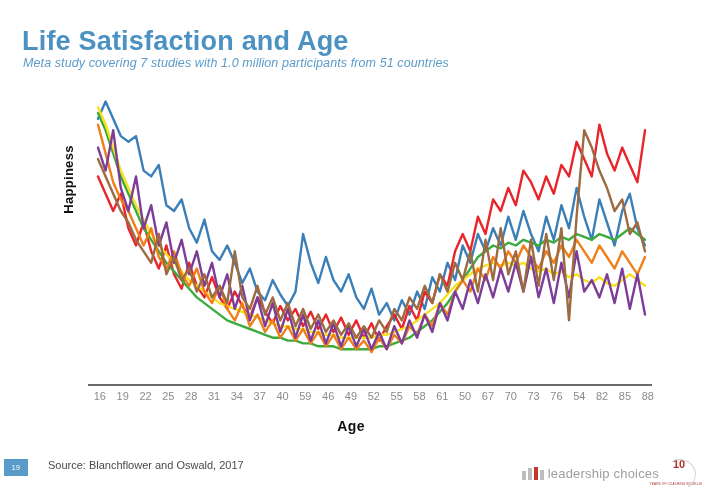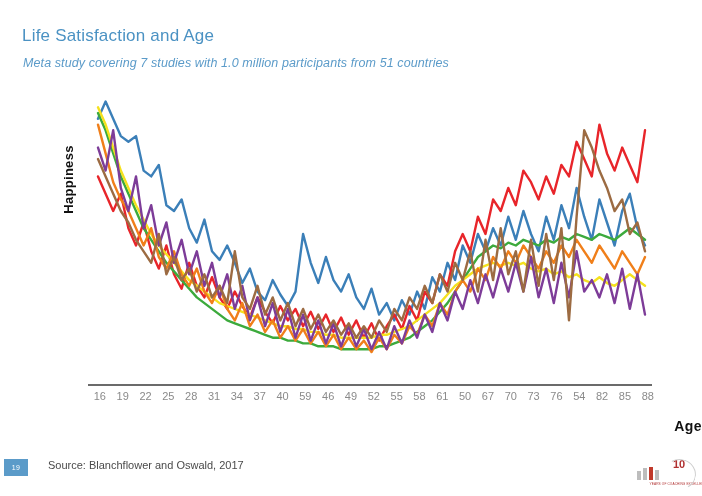--- a/index.html
+++ b/index.html
@@ -6,21 +6,21 @@
   body{
     width:702px;height:496px;background:#ffffff;
     font-family:"Liberation Sans",sans-serif;
     overflow:hidden;position:relative;
   }
   .slide{position:absolute;inset:0;background:#fff;}
 
   
   .title{
     position:absolute;left:22px;top:26px;
-    font-size:17px;font-weight:normal;color:#4B92C3;
+    font-size:27px;font-weight:bold;color:#4B92C3;
     letter-spacing:0.2px;white-space:nowrap;text-align:center;
   }
   .subtitle{
     position:absolute;left:23px;top:56px;
     font-size:12.5px;font-style:italic;color:#5B9BC9;
     letter-spacing:0.1px;white-space:nowrap;
   }
 
   
   .chart-area{position:absolute;left:0;top:78px;width:702px;height:330px;}
@@ -36,21 +36,21 @@
 
   .x-tick-row{
     position:absolute;left:88px;top:390px;width:566px;height:16px;
     display:flex;justify-content:space-between;align-items:flex-start;
   }
   .x-tick{
     font-size:11px;color:#8a8a8a;font-family:"Liberation Sans",sans-serif;
     width:18px;text-align:right;
   }
   .x-axis-title{
-    position:absolute;left:0;top:418px;width:702px;text-align:right;
+    position:absolute;left:0;top:418px;width:702px;text-align:center;
     font-size:14px;font-weight:bold;color:#111;letter-spacing:0.4px;
   }
 
   
   .page-badge{
     position:absolute;left:4px;top:459px;width:24px;height:17px;
     background:#5B9BC9;color:#fff;font-size:7px;
     display:flex;align-items:center;justify-content:center;
     letter-spacing:0.3px;
   }
@@ -142,20 +142,21 @@
   <div class="page-badge">19</div>
   <div class="source">Source: Blanchflower and Oswald, 2017</div>
 
   <div class="logo">
     <span class="logo-bars">
       <i class="b1"></i>
         <i class="b2"></i>
         <i class="b3"></i>
         <i class="b4"></i>
     </span>
+    <span class="logo-text">leadership choices</span>
     <span class="logo-badge">
       <span class="arc"></span>
       <span class="ten">10</span>
       <span class="sub">YEARS OF COACHING EXCELLENCE</span>
     </span>
   </div>
 
 </div>
 
 </body></html>

